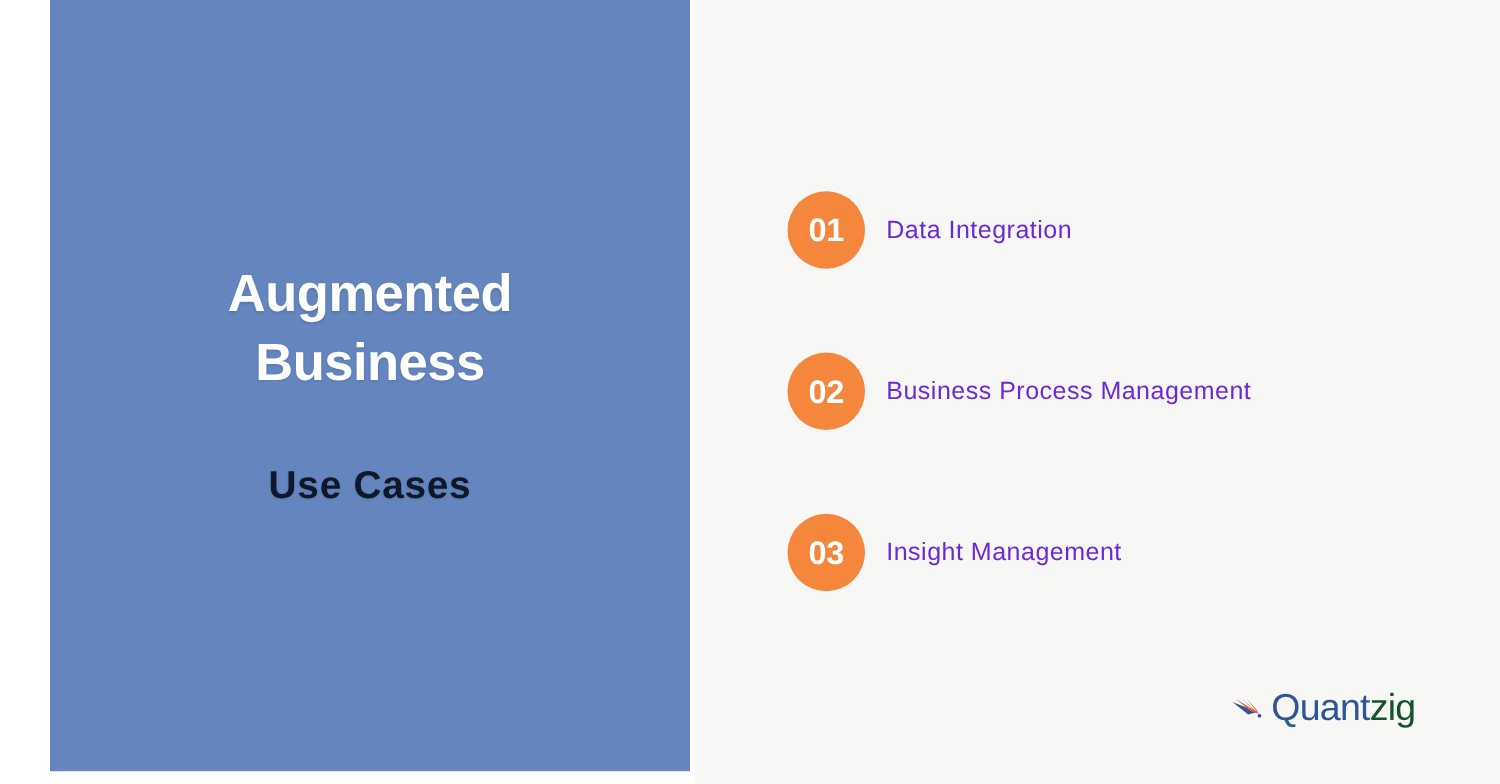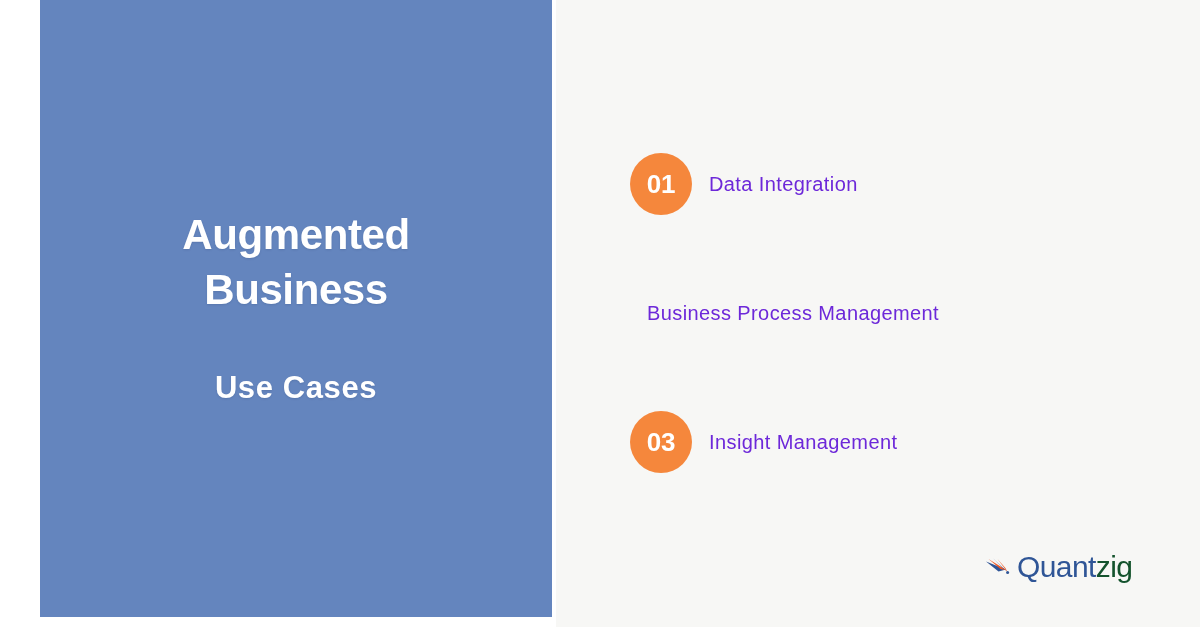--- a/index.html
+++ b/index.html
@@ -55,21 +55,21 @@
     padding: 0;
     text-shadow: 0 1px 2px rgba(40,60,100,0.18);
   }
 
   .panel-subtitle {
     position: absolute;
     top: 370px;
     left: 0;
     width: 512px;
     text-align: center;
-    color: #ffffff;
+    color: #0f172a;
     font-size: 31px;
     font-weight: bold;
     letter-spacing: 0.6px;
     margin: 0;
     text-shadow: 0 1px 2px rgba(40,60,100,0.18);
   }
 
   
   .right-panel {
     position: absolute;
@@ -167,20 +167,21 @@
   <div class="right-panel">
 
     <ul class="usecase-list">
 
       <li class="usecase-item">
         <span class="badge">01</span>
         <span class="usecase-label">Data Integration</span>
       </li>
 
       <li class="usecase-item">
+        <span class="badge">02</span>
         <span class="usecase-label">Business Process Management</span>
       </li>
 
       <li class="usecase-item">
         <span class="badge">03</span>
         <span class="usecase-label">Insight Management</span>
       </li>
 
     </ul>
 

